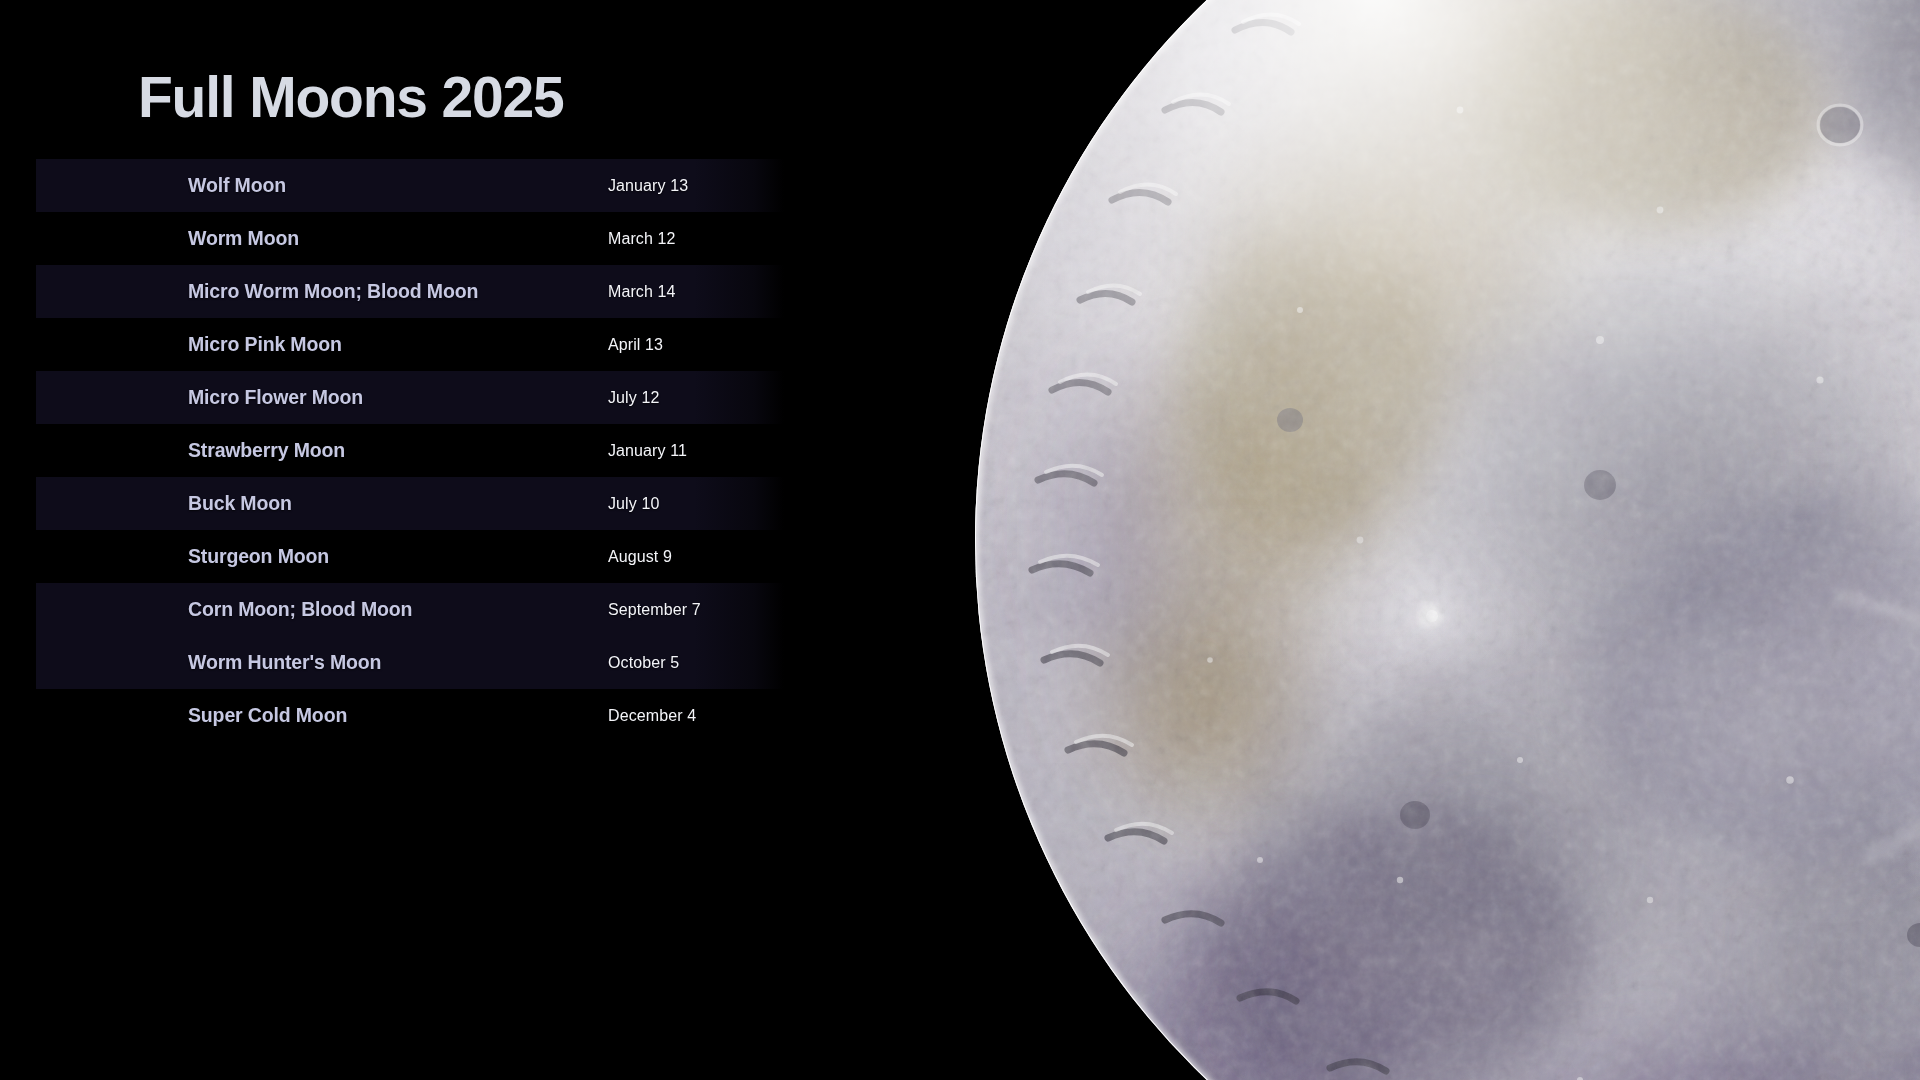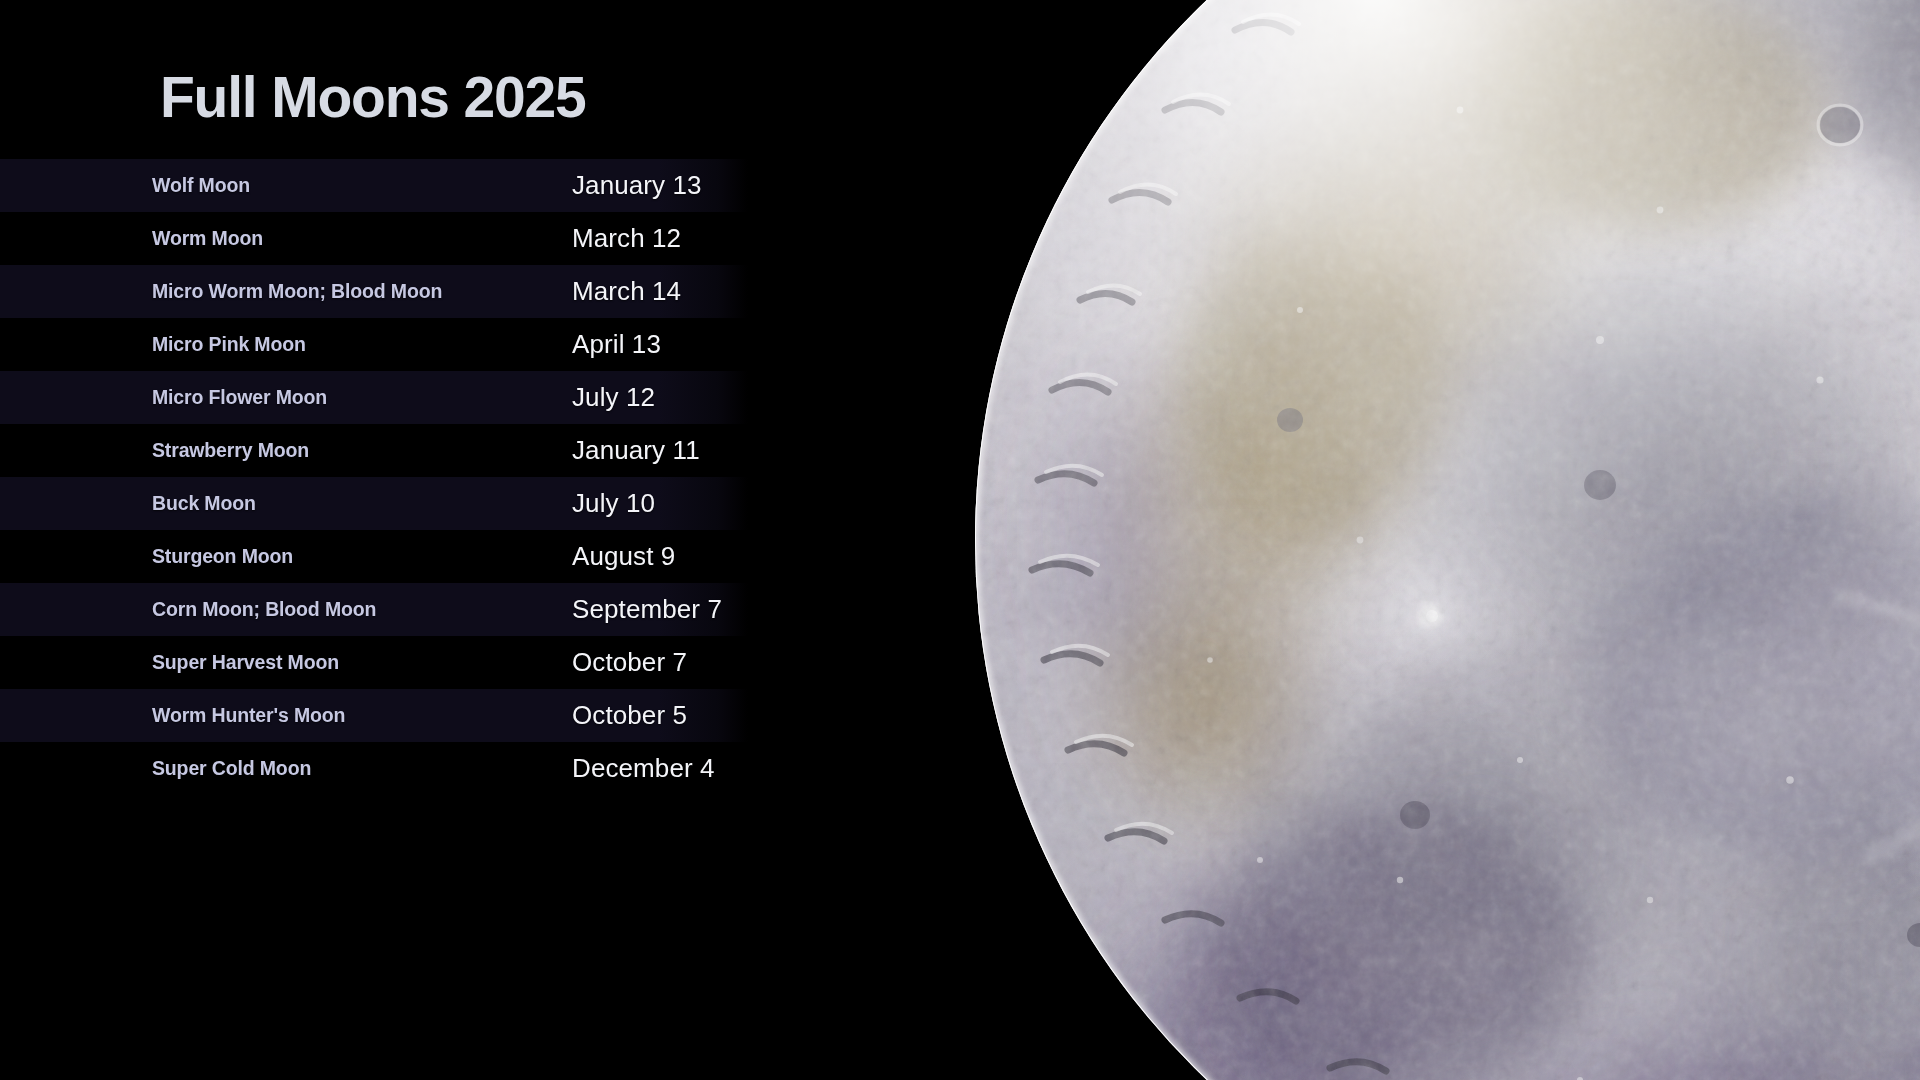--- a/index.html
+++ b/index.html
@@ -15,51 +15,51 @@
   .moon-wrap{
     position:absolute; left:960px; top:-220px; width:1520px; height:1520px;
     pointer-events:none;
   }
   .moon-svg{display:block;width:1520px;height:1520px;}
 
   
   .panel{position:absolute;left:0;top:0;width:980px;height:1080px;}
 
   .title{
-    position:absolute;left:160px;top:68px;
+    position:absolute;left:138px;top:68px;
     font-size:57px;line-height:1.05;
     font-weight:700;letter-spacing:-1.2px;
     color:#d7dbe4;
     white-space:nowrap;
     text-shadow:0 1px 2px rgba(0,0,0,.8);
     text-align:right;
   }
 
-  .rows{position:absolute;left:0;top:159px;width:980px;}
+  .rows{position:absolute;left:0;top:159px;width:980px;padding-left:36px;}
 
   .row{
     position:relative;height:53px;width:748px;
     display:flex;align-items:center;
   }
   .row .stripe{
     position:absolute;left:0;top:0;height:53px;width:748px;
     background:linear-gradient(to right,#0e0c1a 0%,#0e0c1a 88%,rgba(14,12,26,0.55) 96%,rgba(0,0,0,0) 100%);
     z-index:0;
   }
   .row.even .stripe{background:transparent;}
 
   .name{
     position:absolute;left:152px;
     font-size:19.5px;font-weight:700;letter-spacing:-0.15px;
     color:#c6c8e2;white-space:nowrap;z-index:2;
     text-shadow:0 1px 2px rgba(0,0,0,.7);
   }
   .date{
     position:absolute;left:572px;
-    font-size:26px;font-weight:300;letter-spacing:0.1px;
+    font-size:16px;font-weight:300;letter-spacing:0.1px;
     color:#f4f5f9;white-space:nowrap;z-index:2;
     text-shadow:0 1px 2px rgba(0,0,0,.7);
   }
 </style>
 </head>
 <body>
 
 <div id="stage">
 
   <div class="moon-wrap">
@@ -359,25 +359,20 @@
         <div class="row even">
           <div class="stripe"></div>
           <div class="name">Sturgeon Moon</div>
           <div class="date">August 9</div>
         </div>
         <div class="row odd">
           <div class="stripe"></div>
           <div class="name">Corn Moon; Blood Moon</div>
           <div class="date">September 7</div>
         </div>
-        <div class="row even">
-          <div class="stripe"></div>
-          <div class="name">Super Harvest Moon</div>
-          <div class="date">October 7</div>
-        </div>
         <div class="row odd">
           <div class="stripe"></div>
           <div class="name">Worm Hunter's Moon</div>
           <div class="date">October 5</div>
         </div>
         <div class="row even">
           <div class="stripe"></div>
           <div class="name">Super Cold Moon</div>
           <div class="date">December 4</div>
         </div>

